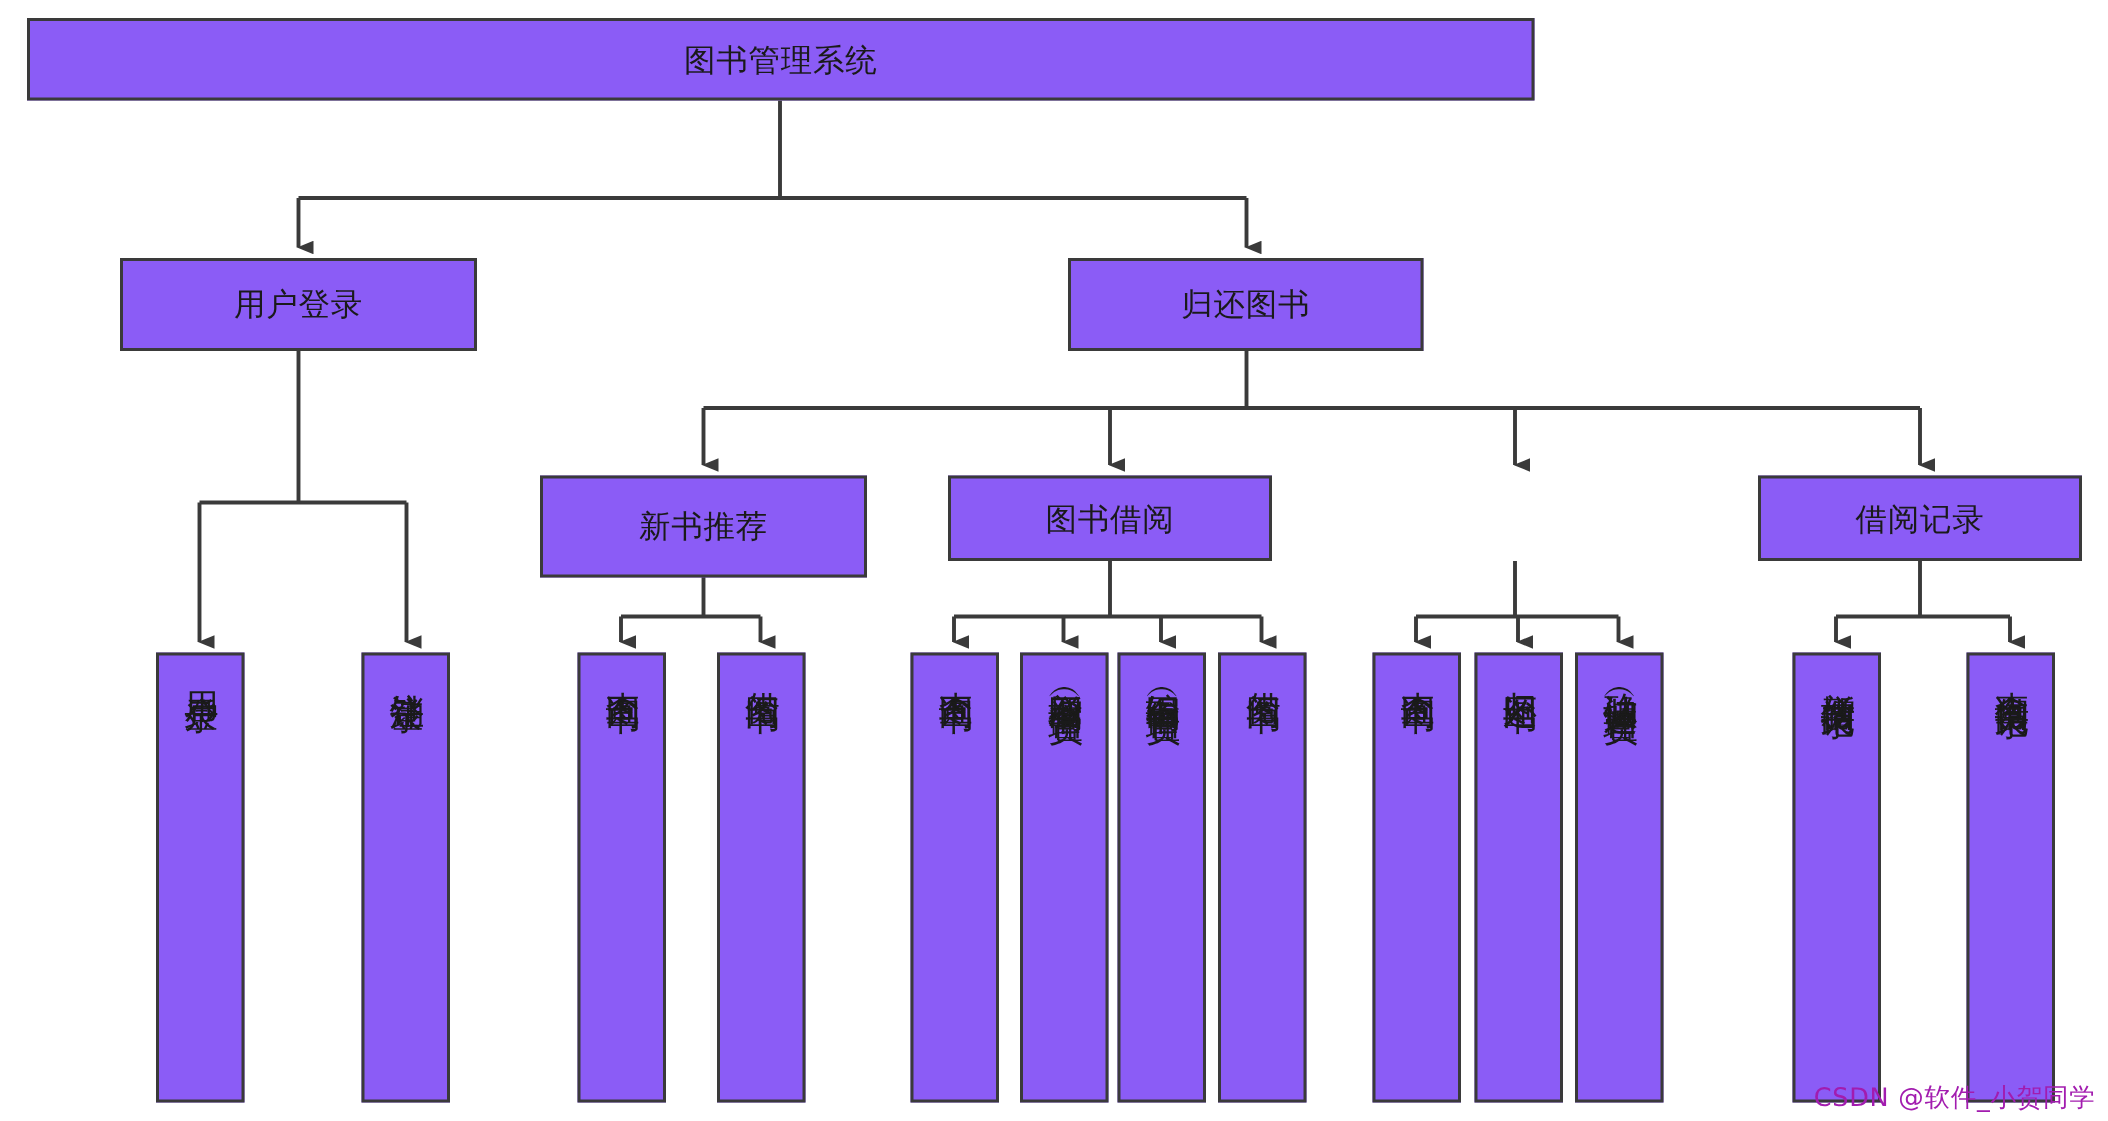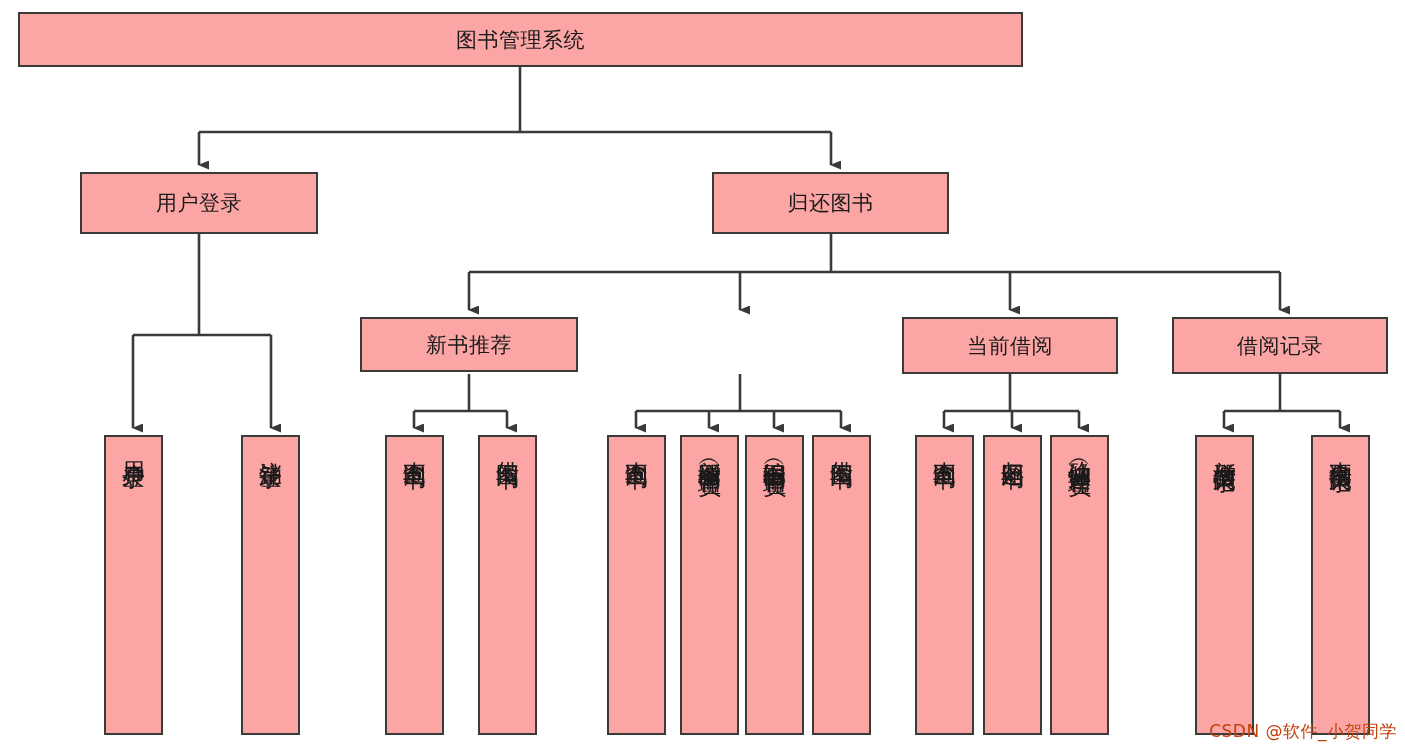--- a/index.html
+++ b/index.html
@@ -21,21 +21,21 @@
     position: absolute;
     left: 0;
     top: 0;
     width: 1405px;
     height: 747px;
     pointer-events: none;
   }
   .node {
     position: absolute;
     box-sizing: border-box;
-    background: #fca5a5;
+    background: #8b5cf6;
     border: 2px solid #3a3a3a;
     display: flex;
     align-items: center;
     justify-content: center;
     color: #1a1a1a;
   }
   .node.h {
     font-size: 21px;
     letter-spacing: 0.5px;
   }
@@ -51,21 +51,21 @@
     line-height: 1.08;
     letter-spacing: 2px;
     white-space: nowrap;
     color: #1a1a1a;
   }
   .watermark {
     position: absolute;
     right: 8px;
     bottom: 4px;
     font-size: 17px;
-    color: #c2410c;
+    color: #a21caf;
     letter-spacing: 0.5px;
     white-space: nowrap;
   }
 </style>
 </head>
 <body>
 
 <div id="canvas">
 
   <svg class="wires" viewBox="0 0 1405 747" xmlns="http://www.w3.org/2000/svg">
@@ -122,25 +122,25 @@
     <span>图书管理系统</span>
   </div>
 
   <div class="node h" id="l2-0" style="left: 80px; top: 172px; width: 238px; height: 62px;">
     <span>用户登录</span>
   </div>
   <div class="node h" id="l2-1" style="left: 712px; top: 172px; width: 237px; height: 62px;">
     <span>归还图书</span>
   </div>
 
-  <div class="node h" id="l3-0" style="left: 360px; top: 317px; width: 218px; height: 55px;">
+  <div class="node h" id="l3-0" style="left: 360px; top: 317px; width: 218px; height: 68px;">
     <span>新书推荐</span>
   </div>
-  <div class="node h" id="l3-2" style="left: 902px; top: 317px; width: 216px; height: 57px;">
-    <span>当前借阅</span>
+  <div class="node h" id="l3-1" style="left: 632px; top: 317px; width: 216px; height: 57px;">
+    <span>图书借阅</span>
   </div>
   <div class="node h" id="l3-3" style="left: 1172px; top: 317px; width: 216px; height: 57px; font-family: Liberation Serif, serif;">
     <span>借阅记录</span>
   </div>
 
   <div class="node v" id="leaf-0" style="left: 104px; top: 435px; width: 59px; height: 300px;">
     <span class="vlabel">用户登录</span>
   </div>
   <div class="node v" id="leaf-1" style="left: 241px; top: 435px; width: 59px; height: 300px;">
     <span class="vlabel">注销登录</span>

